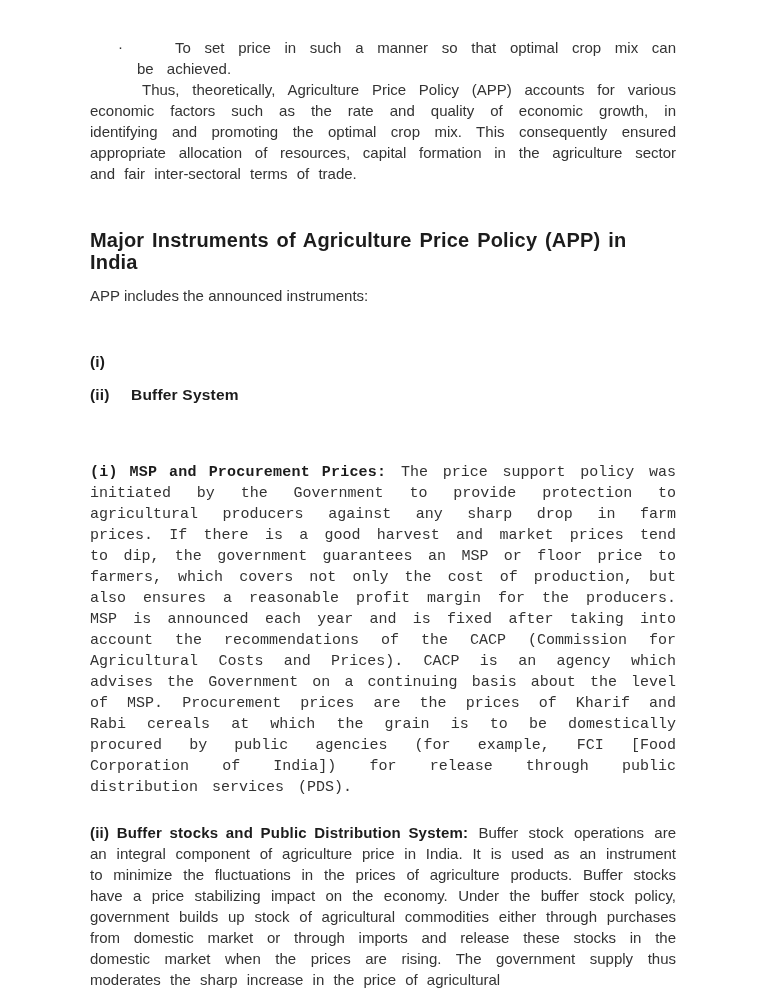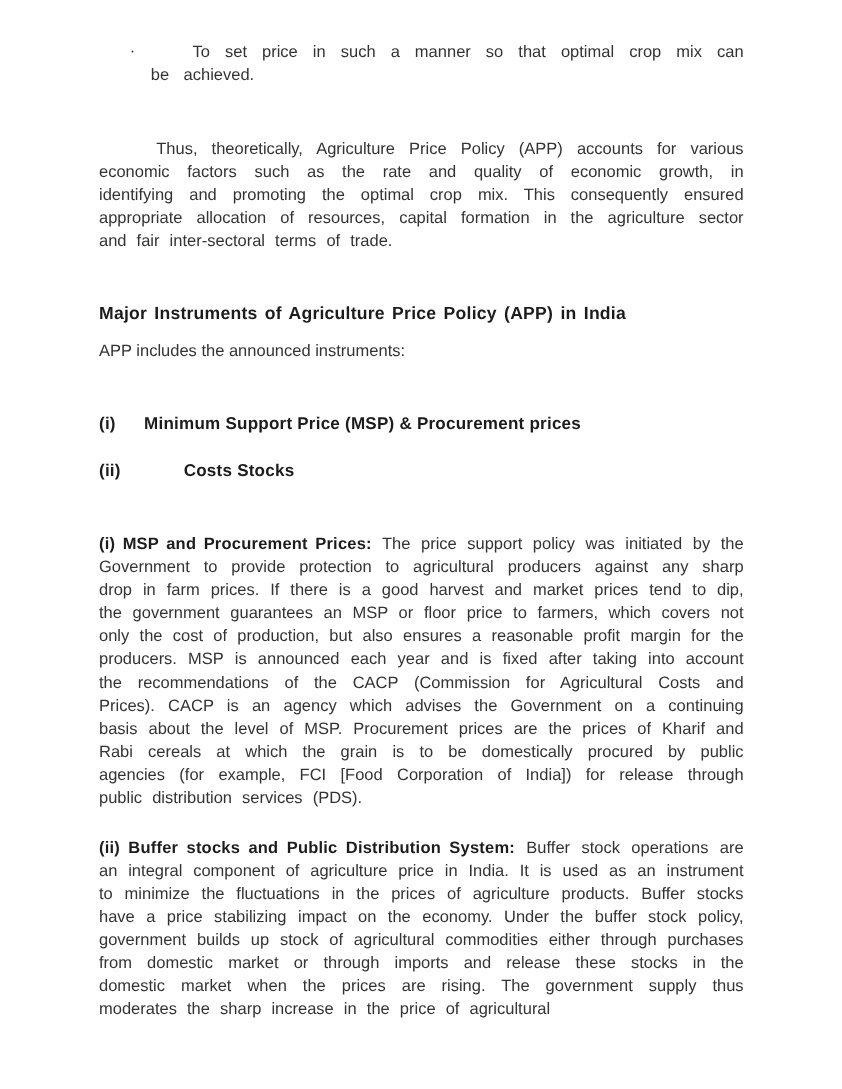--- a/index.html
+++ b/index.html
@@ -36,51 +36,50 @@
   }
   .bullet-marker {
     position: absolute;
     left: -19px;
     top: -1px;
     text-indent: 0;
     word-spacing: 0;
   }
   
   .intro-para {
-    margin-top: 46px;
     text-indent: 52px;
   }
   
   .section-heading {
     margin-top: 45px;
-    font-size: 16px;
+    font-size: 20px;
     line-height: 22px;
     font-weight: 700;
     color: #1c1c1c;
     word-spacing: 2px;
     letter-spacing: 0.2px;
   }
   .instruments-intro {
     margin-top: 12px;
   }
   
   .instrument-list { margin-top: 45px; }
   .instrument-item {
     display: flex;
     font-weight: 700;
     font-size: 15.5px;
     line-height: 21px;
     color: #1c1c1c;
     letter-spacing: 0.2px;
   }
-  .instrument-item + .instrument-item { margin-top: 22px; gap: 36px; }
+  .instrument-item + .instrument-item { margin-top: 12px; }
   .instrument-marker { flex: 0 0 41px; }
   
   .section-para { color: #333333; }
-  .section-para.first { margin-top: 45px; }
+  .section-para.first { margin-top: 57px; font-family: Liberation Mono, monospace; }
   .section-para.second { margin-top: 24px; }
   .section-lead {
     font-weight: 700;
     color: #1c1c1c;
     word-spacing: 2px;
     letter-spacing: 0.2px;
   }
 </style>
 </head>
 <body>
@@ -94,25 +93,24 @@
 
   <p class="intro-para body-size justified">Thus, theoretically, Agriculture Price Policy (APP) accounts for various economic factors such as the rate and quality of economic growth, in identifying and promoting the optimal crop mix. This consequently ensured appropriate allocation of resources, capital formation in the agriculture sector and fair inter-sectoral terms of trade.</p>
 
   <h2 class="section-heading">Major Instruments of Agriculture Price Policy (APP) in India</h2>
 
   <p class="instruments-intro body-size">APP includes the announced instruments:</p>
 
   <div class="instrument-list">
     <div class="instrument-item">
       <span class="instrument-marker">(i)</span>
-      <span class="instrument-label">Minimum Support Price (MSP) &amp; Procurement prices</span>
     </div>
     <div class="instrument-item">
       <span class="instrument-marker">(ii)</span>
-      <span class="instrument-label">Costs Stocks</span>
+      <span class="instrument-label">Buffer System</span>
     </div>
   </div>
 
   <p class="section-para first body-size justified">
     <span class="section-lead">(i) MSP and Procurement Prices:</span><span> The price support policy was initiated by the Government to provide protection to agricultural producers against any sharp drop in farm prices. If there is a good harvest and market prices tend to dip, the government guarantees an MSP or floor price to farmers, which covers not only the cost of production, but also ensures a reasonable profit margin for the producers. MSP is announced each year and is fixed after taking into account the recommendations of the CACP (Commission for Agricultural Costs and Prices). CACP is an agency which advises the Government on a continuing basis about the level of MSP. Procurement prices are the prices of Kharif and Rabi cereals at which the grain is to be domestically procured by public agencies (for example, FCI [Food Corporation of India]) for release through public distribution services (PDS).</span>
   </p>
 
   <p class="section-para second body-size justified">
     <span class="section-lead">(ii) Buffer stocks and Public Distribution System:</span><span> Buffer stock operations are an integral component of agriculture price in India. It is used as an instrument to minimize the fluctuations in the prices of agriculture products. Buffer stocks have a price stabilizing impact on the economy. Under the buffer stock policy, government builds up stock of agricultural commodities either through purchases from domestic market or through imports and release these stocks in the domestic market when the prices are rising. The government supply thus moderates the sharp increase in the price of agricultural</span>
   </p>

